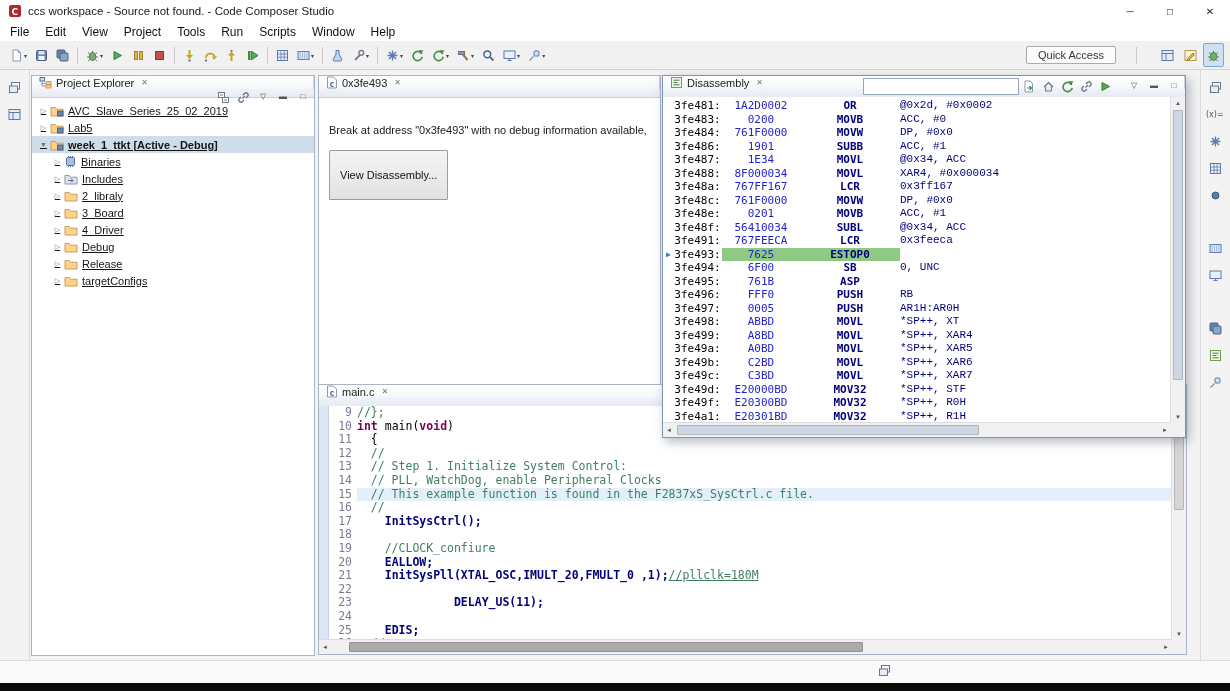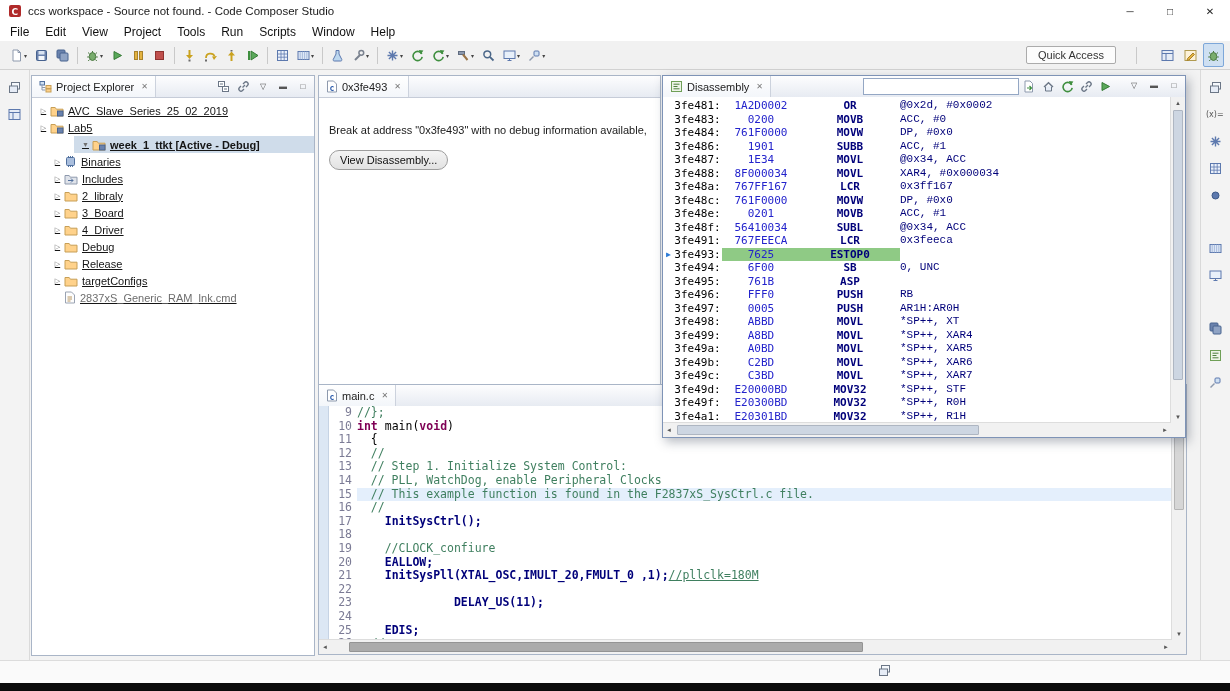--- a/index.html
+++ b/index.html
@@ -38,42 +38,42 @@
   .strip-btn{width:20px;height:18px;display:flex;align-items:center;justify-content:center;}
   .strip-btn.gap{margin-top:26px;}
 
   .panel{position:absolute;background:#fff;border:1px solid #a9b5c7;box-sizing:border-box;}
   .pe{left:31px;top:5px;width:284px;height:581px;}
   .edtop{left:318px;top:5px;width:343px;height:309px;}
   .edmain{left:318px;top:314px;width:869px;height:271px;}
   .disasm{left:662px;top:5px;width:524px;height:363px;z-index:20;border-color:#7e93b6;box-shadow:3px 4px 10px rgba(50,60,80,.35);}
 
   .phdr{height:21px;background:linear-gradient(#fdfdfe,#e7ebf2);border-bottom:1px solid #c6ccd8;
-        display:flex;align-items:stretch;position:relative;}
+        display:flex;align-items:stretch;position:relative;flex-direction:column;}
   .tab{display:flex;align-items:center;gap:4px;padding:0 7px;font-size:11px;color:#222;
        border-right:1px solid #ccd2dd;background:linear-gradient(#ffffff,#f3f6fa);white-space:nowrap;}
   .tab .close{font-size:8px;color:#777;margin-left:3px;}
   .phdr-icons{margin-left:auto;display:flex;align-items:center;padding-right:3px;gap:4px;}
   .hbtn{width:16px;height:16px;display:flex;align-items:center;justify-content:center;color:#555;}
   .hglyph{font-size:8px;line-height:1;}
 
   
   .tree{padding-top:4px;font-size:11px;color:#151515;overflow:hidden;text-decoration:underline;}
   .trow{height:17px;display:flex;align-items:center;white-space:nowrap;}
-  .trow.sel{background:var(--selected-item-bg,#cfdcea);margin-left:42px;}
+  .trow.sel{background:var(--selected-item-bg,#cfdcea);}
   .arrow{width:11px;flex:none;font-size:7px;color:#707070;text-align:center;}
   .trow .icon{margin:0 4px 0 1px;flex:none;}
   .tlabel.b{font-weight:bold;}
   .tlabel.dim{color:#6d6d6d;}
 
   
   .edtop-body{padding:26px 10px 0 10px;font-size:11px;color:#1a1a1a;background:#fff;height:calc(100% - 21px);box-sizing:border-box;overflow:hidden;}
   .msg{white-space:nowrap;overflow:hidden;margin-bottom:14px;}
   .btn{font-family:"Liberation Sans",sans-serif;font-size:11px;color:#111;background:linear-gradient(#f4f4f4,#e2e2e2);
-       border:1px solid #9d9d9d;padding:3px 10px;border-radius:10px;}
+       border:1px solid #9d9d9d;padding:18px 10px;border-radius:1px;}
   .cfgrow{margin-top:18px;display:flex;align-items:center;gap:8px;white-space:nowrap;}
 
   
   .codewrap{position:absolute;top:21px;left:0;right:14px;bottom:14px;display:flex;background:#fff;
             font-family:"DejaVu Sans Mono",monospace;font-size:11.5px;line-height:13.6px;overflow:hidden;}
   .annostrip{width:9px;flex:none;background:#dce7f4;border-right:1px solid #c6d3e4;}
   .gutter{width:28px;flex:none;text-align:right;padding-right:5px;color:#7b7b95;background:#fff;box-sizing:border-box;}
   .ln{height:13.6px;}
   .codearea{flex:1;white-space:pre;overflow:hidden;}
   .cl{height:13.6px;}
@@ -530,30 +530,20 @@
             <span class="tlabel">Release</span>
           </div>
           <div class="trow" style="padding-left:20px">
             <span class="arrow">▷</span>
             <span class="icon">
               <svg width="14" height="12">
                 <path d="M1 2.5h4.2l1.2 1.7h6.6V11H1z" fill="#ffd28b" stroke="#c79f56"></path>
               </svg>
             </span>
             <span class="tlabel">targetConfigs</span>
-          </div>
-          <div class="trow" style="padding-left:20px">
-            <span class="arrow"></span>
-            <span class="icon">
-              <svg width="12" height="13">
-                <path d="M1.5 1h6L10.5 4v8h-9z" fill="#fdfdfd" stroke="#9aa3b2"></path>
-                <path d="M3.5 6h4.5M3.5 8h4.5M3.5 10h3" stroke="#b08a4f" stroke-width="0.9"></path>
-              </svg>
-            </span>
-            <span class="tlabel dim">2837xS_Generic_RAM_lnk.cmd</span>
           </div>
         </div>
     </div>
 
     <div class="panel edtop">
       <div class="phdr">
         <div class="tab active">
           <span class="icon">
               <svg width="12" height="13">
                 <path d="M1.5 1h6L10.5 4v8h-9z" fill="#fff" stroke="#8d99ad"></path>

